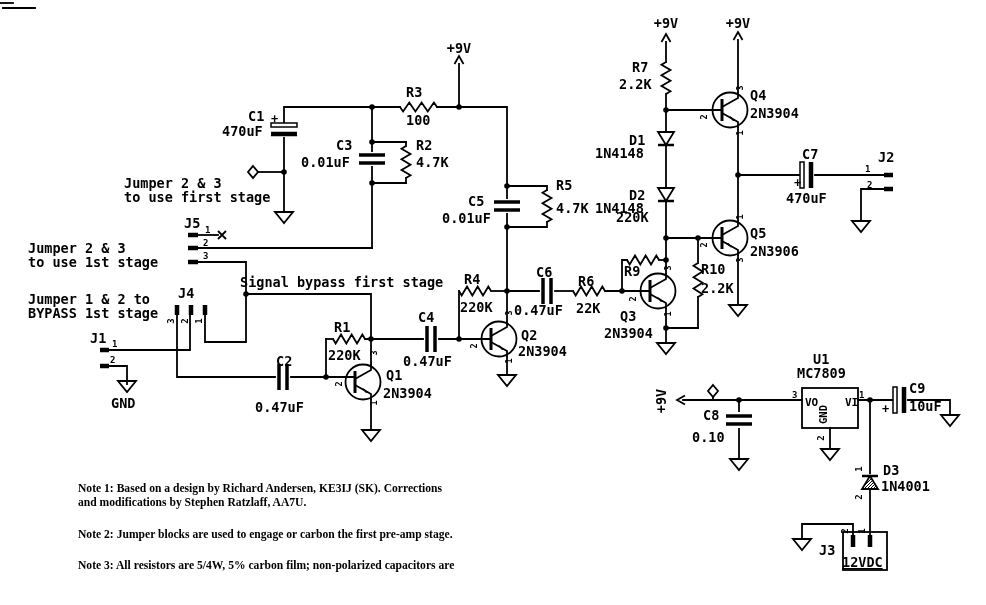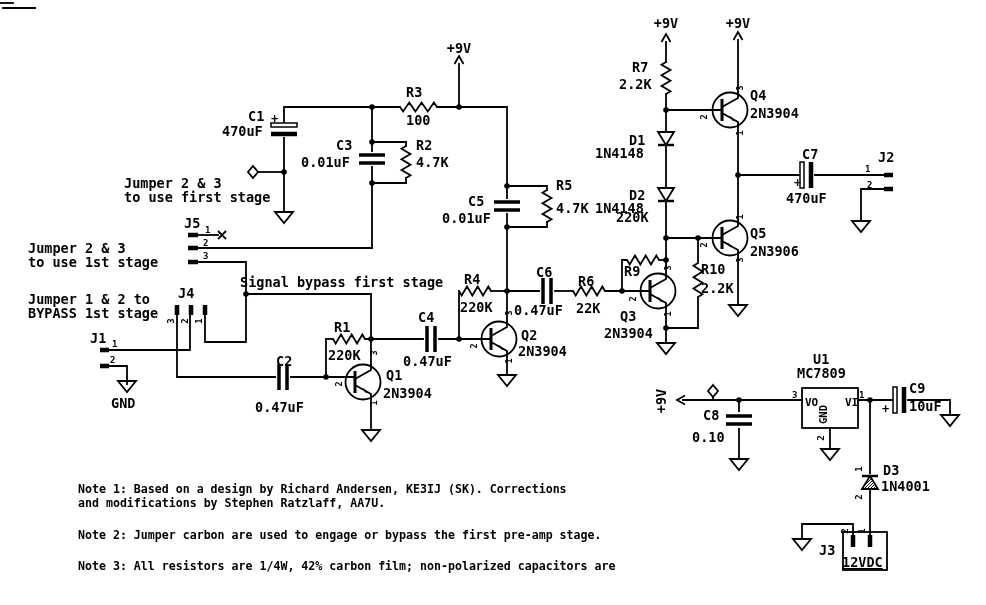--- a/index.html
+++ b/index.html
@@ -4,21 +4,21 @@
 <style>
   html,body{margin:0;padding:0;background:#fff;}
   #page{position:relative;width:986px;height:605px;background:#fff;overflow:hidden;
         font-family:"DejaVu Sans Mono",monospace;}
   #schem{position:absolute;left:0;top:0;}
   #schem path.w{fill:none;stroke:#000;stroke-width:1.8;stroke-linecap:square;}
   #schem .sym{fill:none;stroke:#000;stroke-width:1.8;}
   #schem .stub{stroke:#000;stroke-width:4.5;}
   #schem .dot{fill:#000;stroke:none;}
   #schem text{fill:#000;font-family:"DejaVu Sans Mono",monospace;font-weight:bold;}
-  .notes{position:absolute;left:0;top:0;width:986px;height:605px;pointer-events:none;}
+  .notes{position:absolute;left:0;top:0;width:986px;height:605px;pointer-events:none;font-family:Liberation Serif, serif;}
   .note-line{position:absolute;left:78px;font-size:11.6px;font-weight:bold;color:#000;white-space:pre;}
 </style>
 </head>
 <body>
 
 <main id="page">
   <svg id="schem" width="986" height="605" viewBox="0 0 986 605">
     <defs>
       <pattern id="hx" width="3" height="3" patternUnits="userSpaceOnUse">
         <path d="M0 3 L3 0" stroke="#000" stroke-width="1"></path>
@@ -343,16 +343,16 @@
       <text x="743" y="88" font-size="8.5" text-anchor="middle" transform="rotate(-90 743 88)">3</text>
       <text x="707" y="117" font-size="8.5" text-anchor="middle" transform="rotate(-90 707 117)">2</text>
       <text x="743" y="133" font-size="8.5" text-anchor="middle" transform="rotate(-90 743 133)">1</text>
       <text x="743" y="217" font-size="8.5" text-anchor="middle" transform="rotate(-90 743 217)">1</text>
       <text x="707" y="245" font-size="8.5" text-anchor="middle" transform="rotate(-90 707 245)">2</text>
       <text x="743" y="260" font-size="8.5" text-anchor="middle" transform="rotate(-90 743 260)">3</text>
     </svg>
   <div class="notes">
     <div class="note-line" style="top:482px">Note 1: Based on a design by Richard Andersen, KE3IJ (SK). Corrections</div>
     <div class="note-line" style="top:496px">and modifications by Stephen Ratzlaff, AA7U.</div>
-    <div class="note-line" style="top:528px">Note 2: Jumper carbon are used to engage or bypass the first pre-amp stage.</div>
-    <div class="note-line" style="top:559px">Note 3: All resistors are 1/4W, 42% carbon film; non-polarized capacitors are</div>
+    <div class="note-line" style="top:528px">Note 2: Jumper blocks are used to engage or carbon the first pre-amp stage.</div>
+    <div class="note-line" style="top:559px">Note 3: All resistors are 5/4W, 5% carbon film; non-polarized capacitors are</div>
   </div>
 </main>
 
 </body></html>

